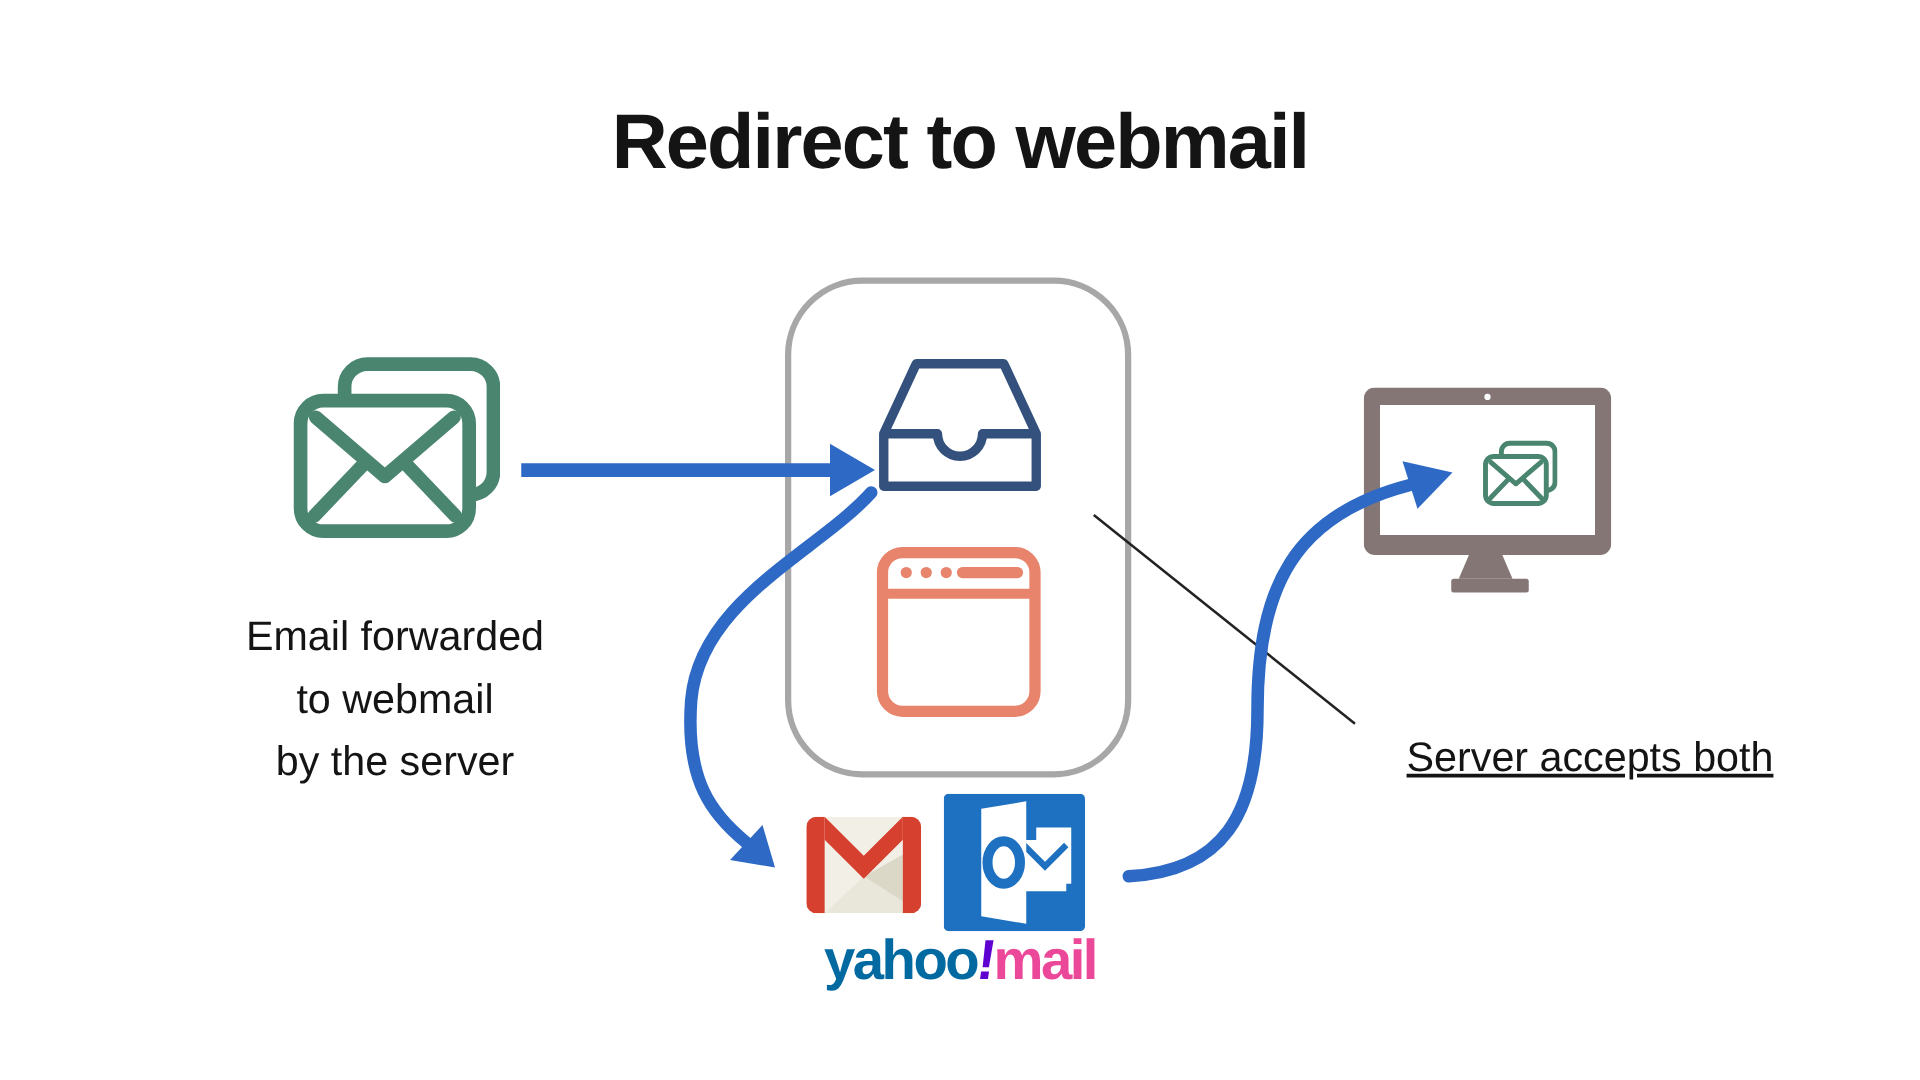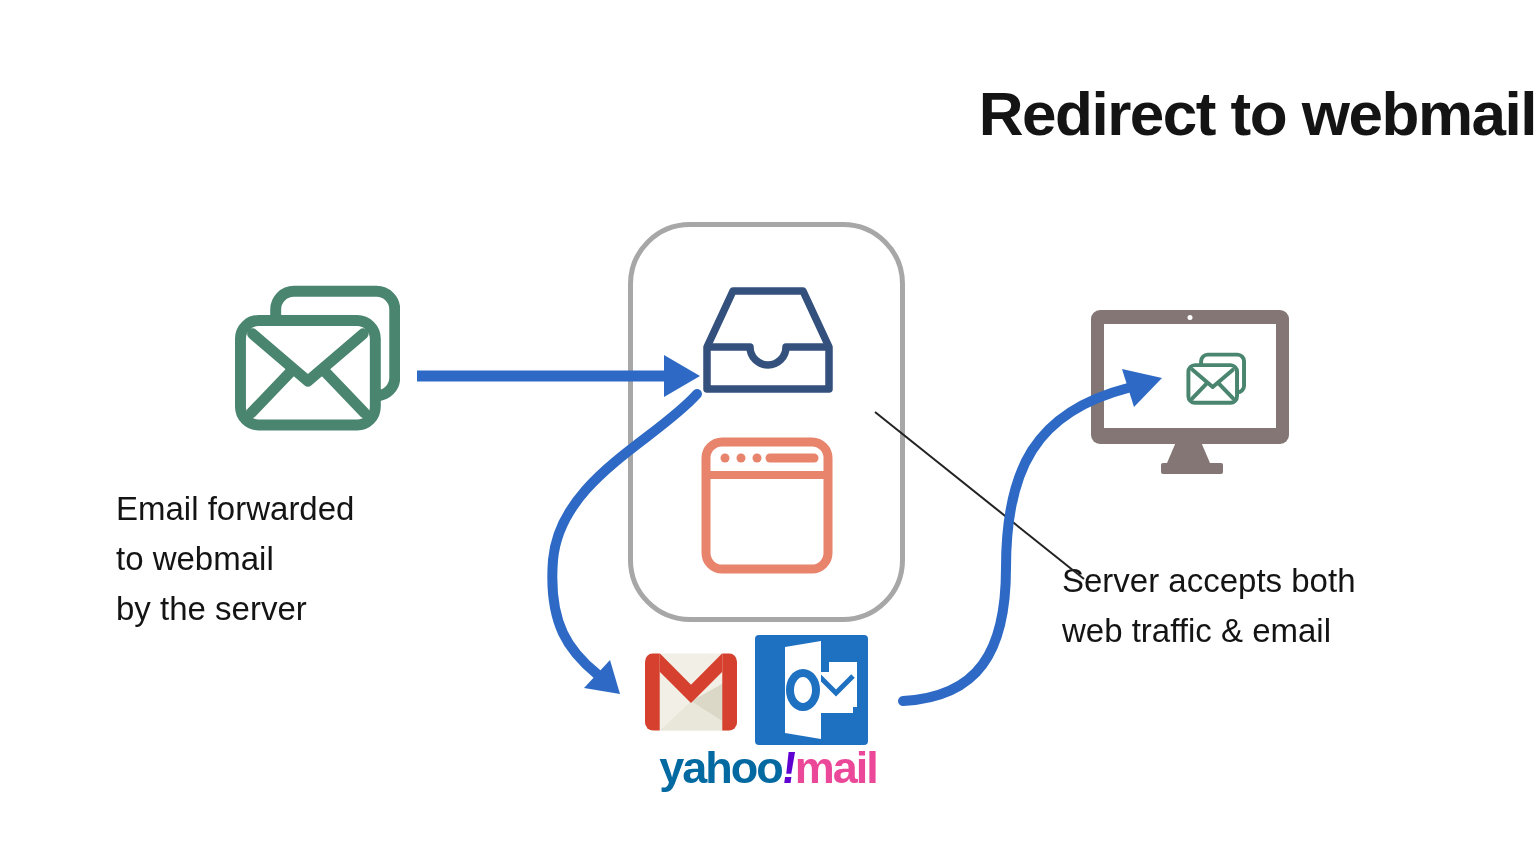--- a/index.html
+++ b/index.html
@@ -2,28 +2,28 @@
 <html><head>
 <meta charset="utf-8">
 <style>
   html,body{margin:0;padding:0;background:#ffffff;}
   .canvas{
     position:relative;width:1536px;height:864px;background:#ffffff;overflow:hidden;
     font-family:"Liberation Sans", sans-serif;color:#141414;
   }
   .abs{position:absolute;}
   .page-title{
-    left:0;top:78px;width:1536px;text-align:right;
+    left:0;top:78px;width:1536px;text-align:center;
     font-size:62px;font-weight:700;letter-spacing:-1.5px;color:#141414;
   }
   .caption{
-    font-size:33px;font-weight:500;line-height:50px;color:#141414;
+    text-align:center;font-size:33px;font-weight:500;line-height:50px;color:#141414;
   }
   .caption-left{left:116px;top:484px;width:400px;}
-  .caption-right{left:1062px;top:556px;width:420px;}
+  .caption-right{left:1062px;top:581px;width:420px;text-decoration:underline;}
   .server-box{
     left:628px;top:222px;width:277px;height:400px;
     border:5px solid #a7a7a7;border-radius:62px;box-sizing:border-box;background:transparent;
   }
   .icon-left-envelope{left:234px;top:284px;}
   .icon-inbox{left:702px;top:286px;}
   .icon-browser{left:701px;top:437px;}
   .icon-gmail{left:645px;top:653px;}
   .icon-outlook{left:755px;top:635px;}
   .icon-monitor{left:1091px;top:310px;}
@@ -126,21 +126,20 @@
     <rect x="13" y="14" width="172" height="104" fill="#ffffff"></rect>
     <circle cx="99" cy="7.5" r="2.5" fill="#ffffff"></circle>
   </svg>
 
   <svg class="abs icon-monitor-envelope" width="60" height="53" viewBox="0 0 136 121">
     <use href="#dblenv" xlink:href="#dblenv"></use>
   </svg>
 
   <div class="abs caption caption-right">
     <div>Server accepts both</div>
-    <div>web traffic &amp; email</div>
   </div>
 
   <svg class="abs arrow-layer" width="1536" height="864" viewBox="0 0 1536 864">
 
     <line x1="875" y1="412" x2="1084" y2="579" stroke="#222222" stroke-width="2"></line>
 
     <g>
       <line x1="417" y1="376" x2="668" y2="376" stroke="#2e6ac5" stroke-width="11"></line>
       <polygon points="700,376 664,355 664,397" fill="#2e6ac5"></polygon>
     </g>

